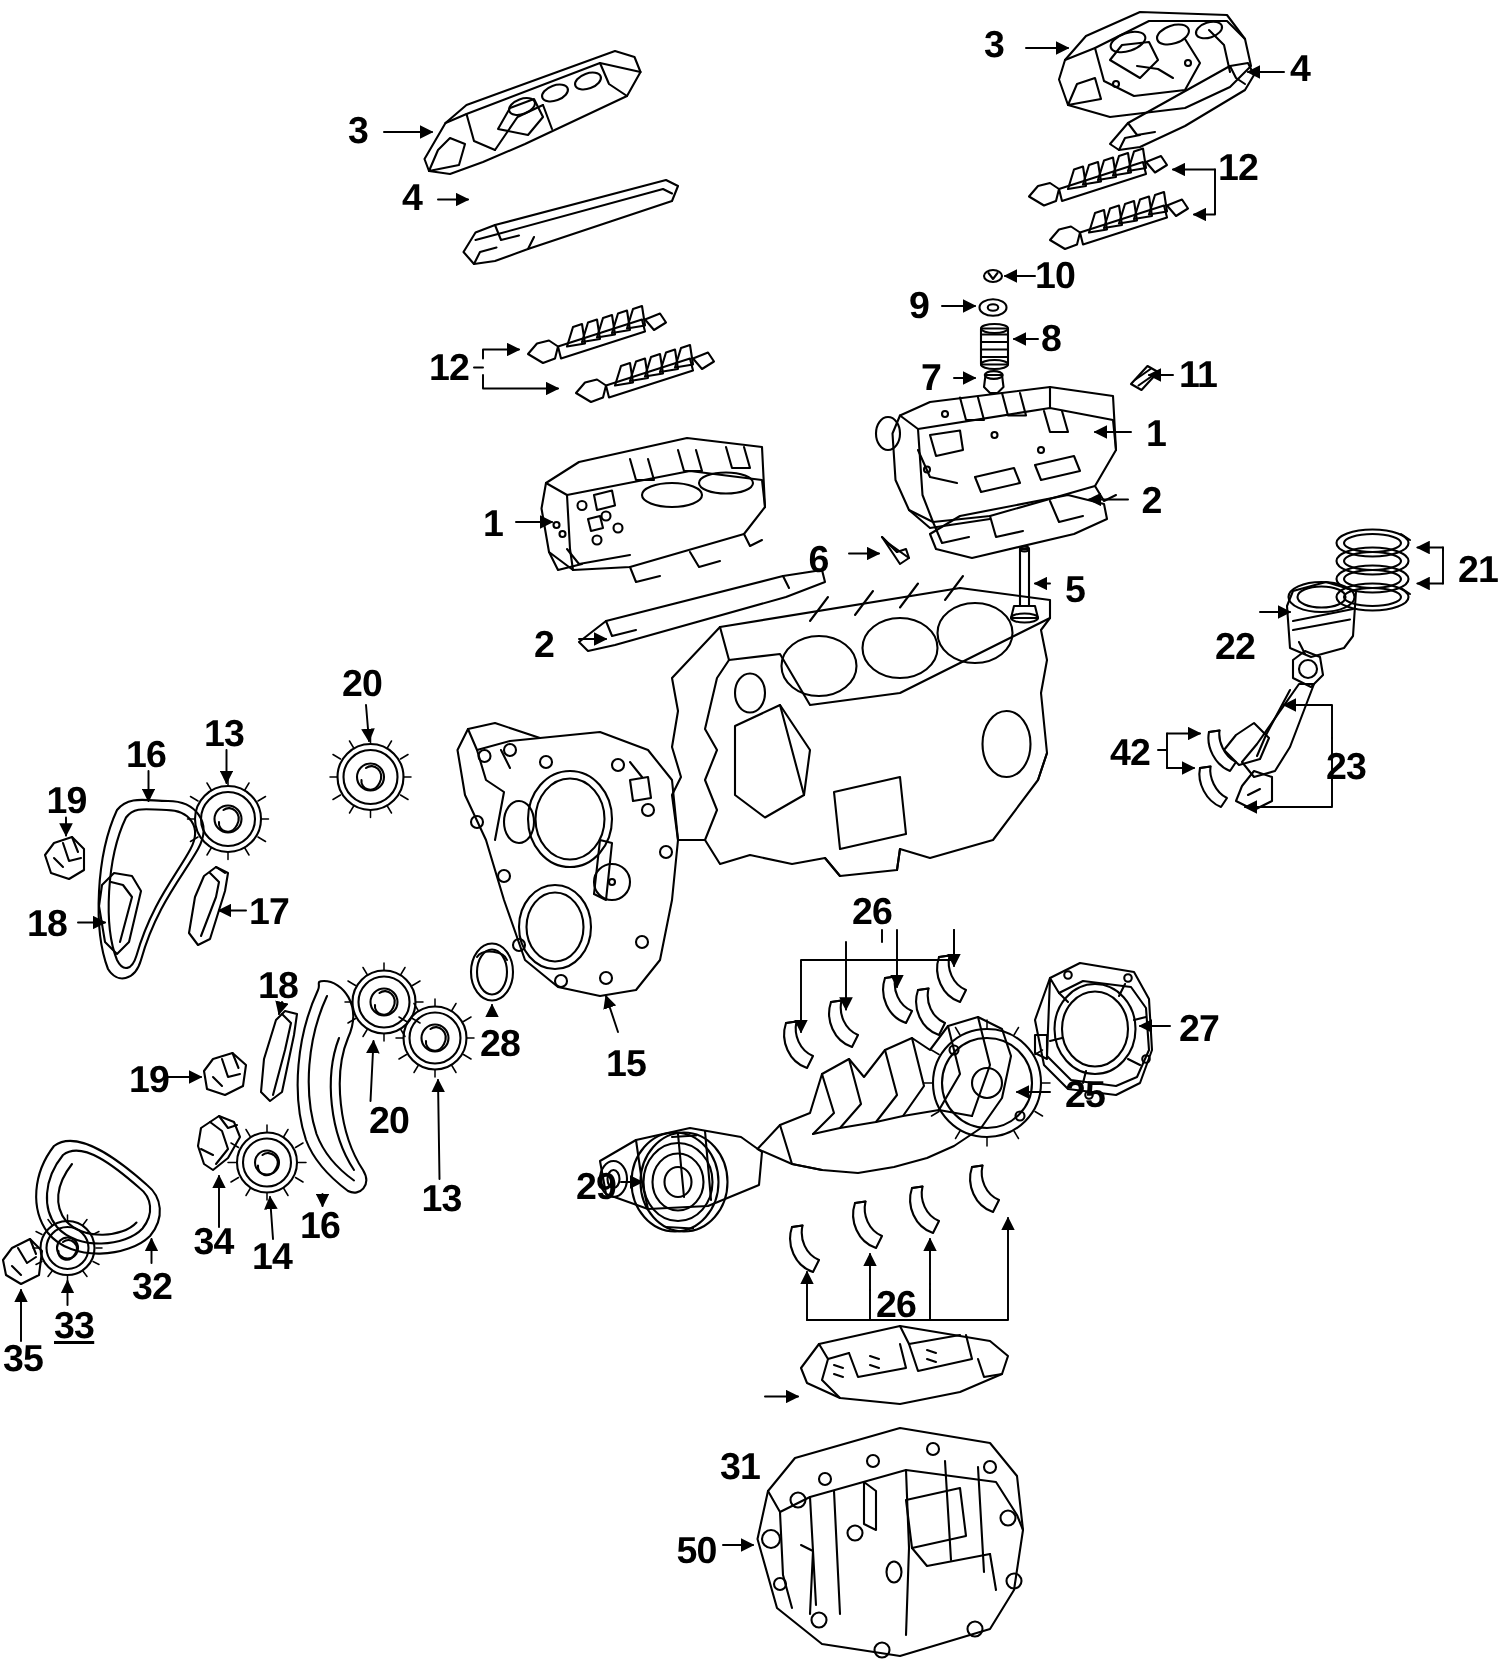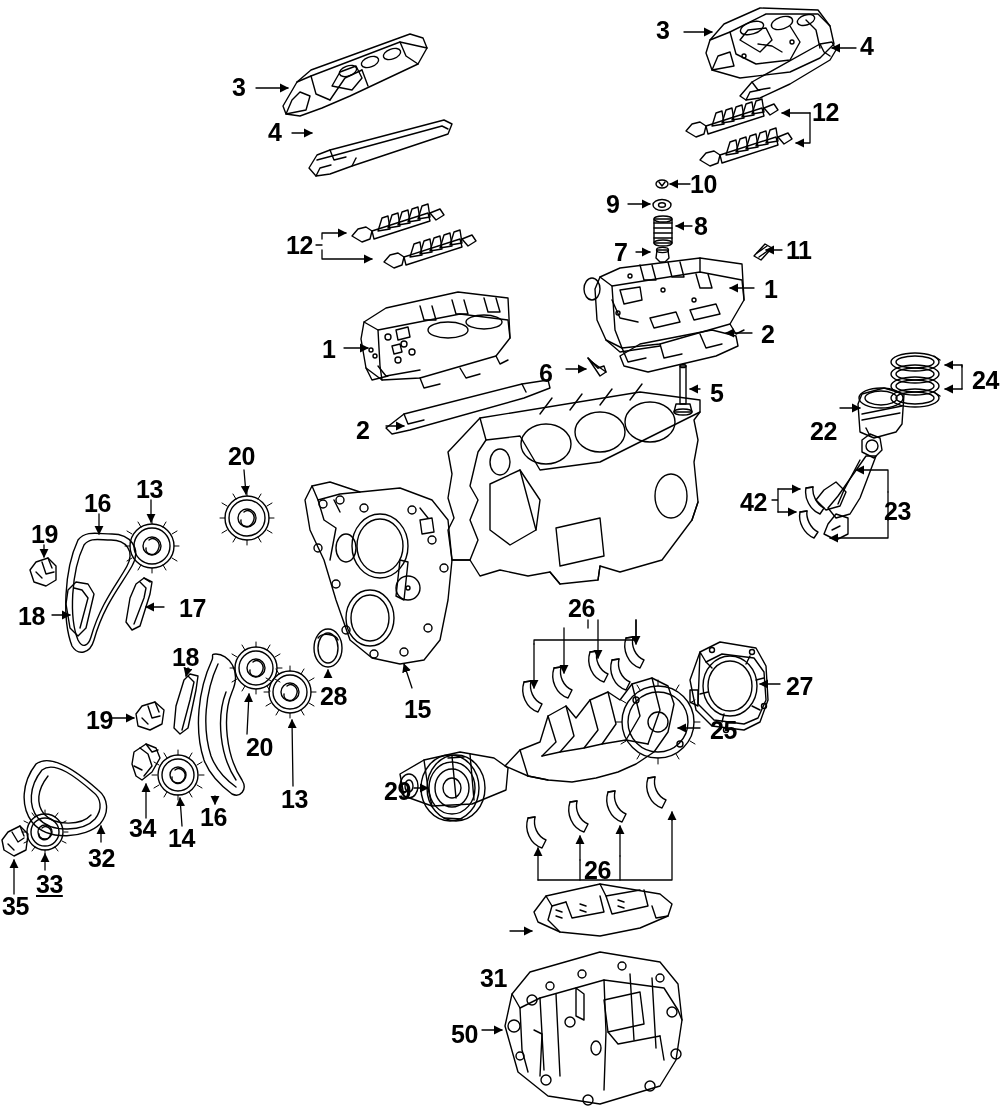--- a/index.html
+++ b/index.html
@@ -615,30 +615,30 @@
   <span class="cal" style="left:694px;top:214px;">8</span>
   <span class="cal" style="left:614px;top:240px;">7</span>
   <span class="cal" style="left:786px;top:238px;">11</span>
   <span class="cal" style="left:764px;top:277px;">1</span>
   <span class="cal" style="left:761px;top:322px;">2</span>
   <span class="cal" style="left:286px;top:233px;">12</span>
   <span class="cal" style="left:322px;top:337px;">1</span>
   <span class="cal" style="left:539px;top:361px;">6</span>
   <span class="cal" style="left:710px;top:381px;">5</span>
   <span class="cal" style="left:356px;top:418px;">2</span>
-  <span class="cal" style="left:972px;top:368px;">24</span>
+  <span class="cal" style="left:972px;top:368px;">21</span>
   <span class="cal" style="left:810px;top:397px;margin-top:22px;">22</span>
   <span class="cal" style="left:884px;top:499px;">23</span>
   <span class="cal" style="left:740px;top:490px;">42</span>
   <span class="cal" style="left:228px;top:444px;">20</span>
   <span class="cal" style="left:84px;top:491px;">16</span>
   <span class="cal" style="left:136px;top:477px;">13</span>
   <span class="cal" style="left:31px;top:522px;">19</span>
   <span class="cal" style="left:18px;top:604px;">18</span>
-  <span class="cal" style="left:179px;top:596px;">17</span>
+  <span class="cal" style="left:166px;top:596px;">17</span>
   <span class="cal" style="left:172px;top:645px;">18</span>
   <span class="cal" style="left:86px;top:708px;">19</span>
   <span class="cal" style="left:246px;top:735px;">20</span>
   <span class="cal" style="left:281px;top:787px;">13</span>
   <span class="cal" style="left:200px;top:805px;">16</span>
   <span class="cal" style="left:168px;top:826px;">14</span>
   <span class="cal" style="left:129px;top:816px;">34</span>
   <span class="cal" style="left:88px;top:846px;">32</span>
   <span class="cal" style="left:36px;top:872px;text-decoration:underline;">33</span>
   <span class="cal" style="left:2px;top:894px;">35</span>

